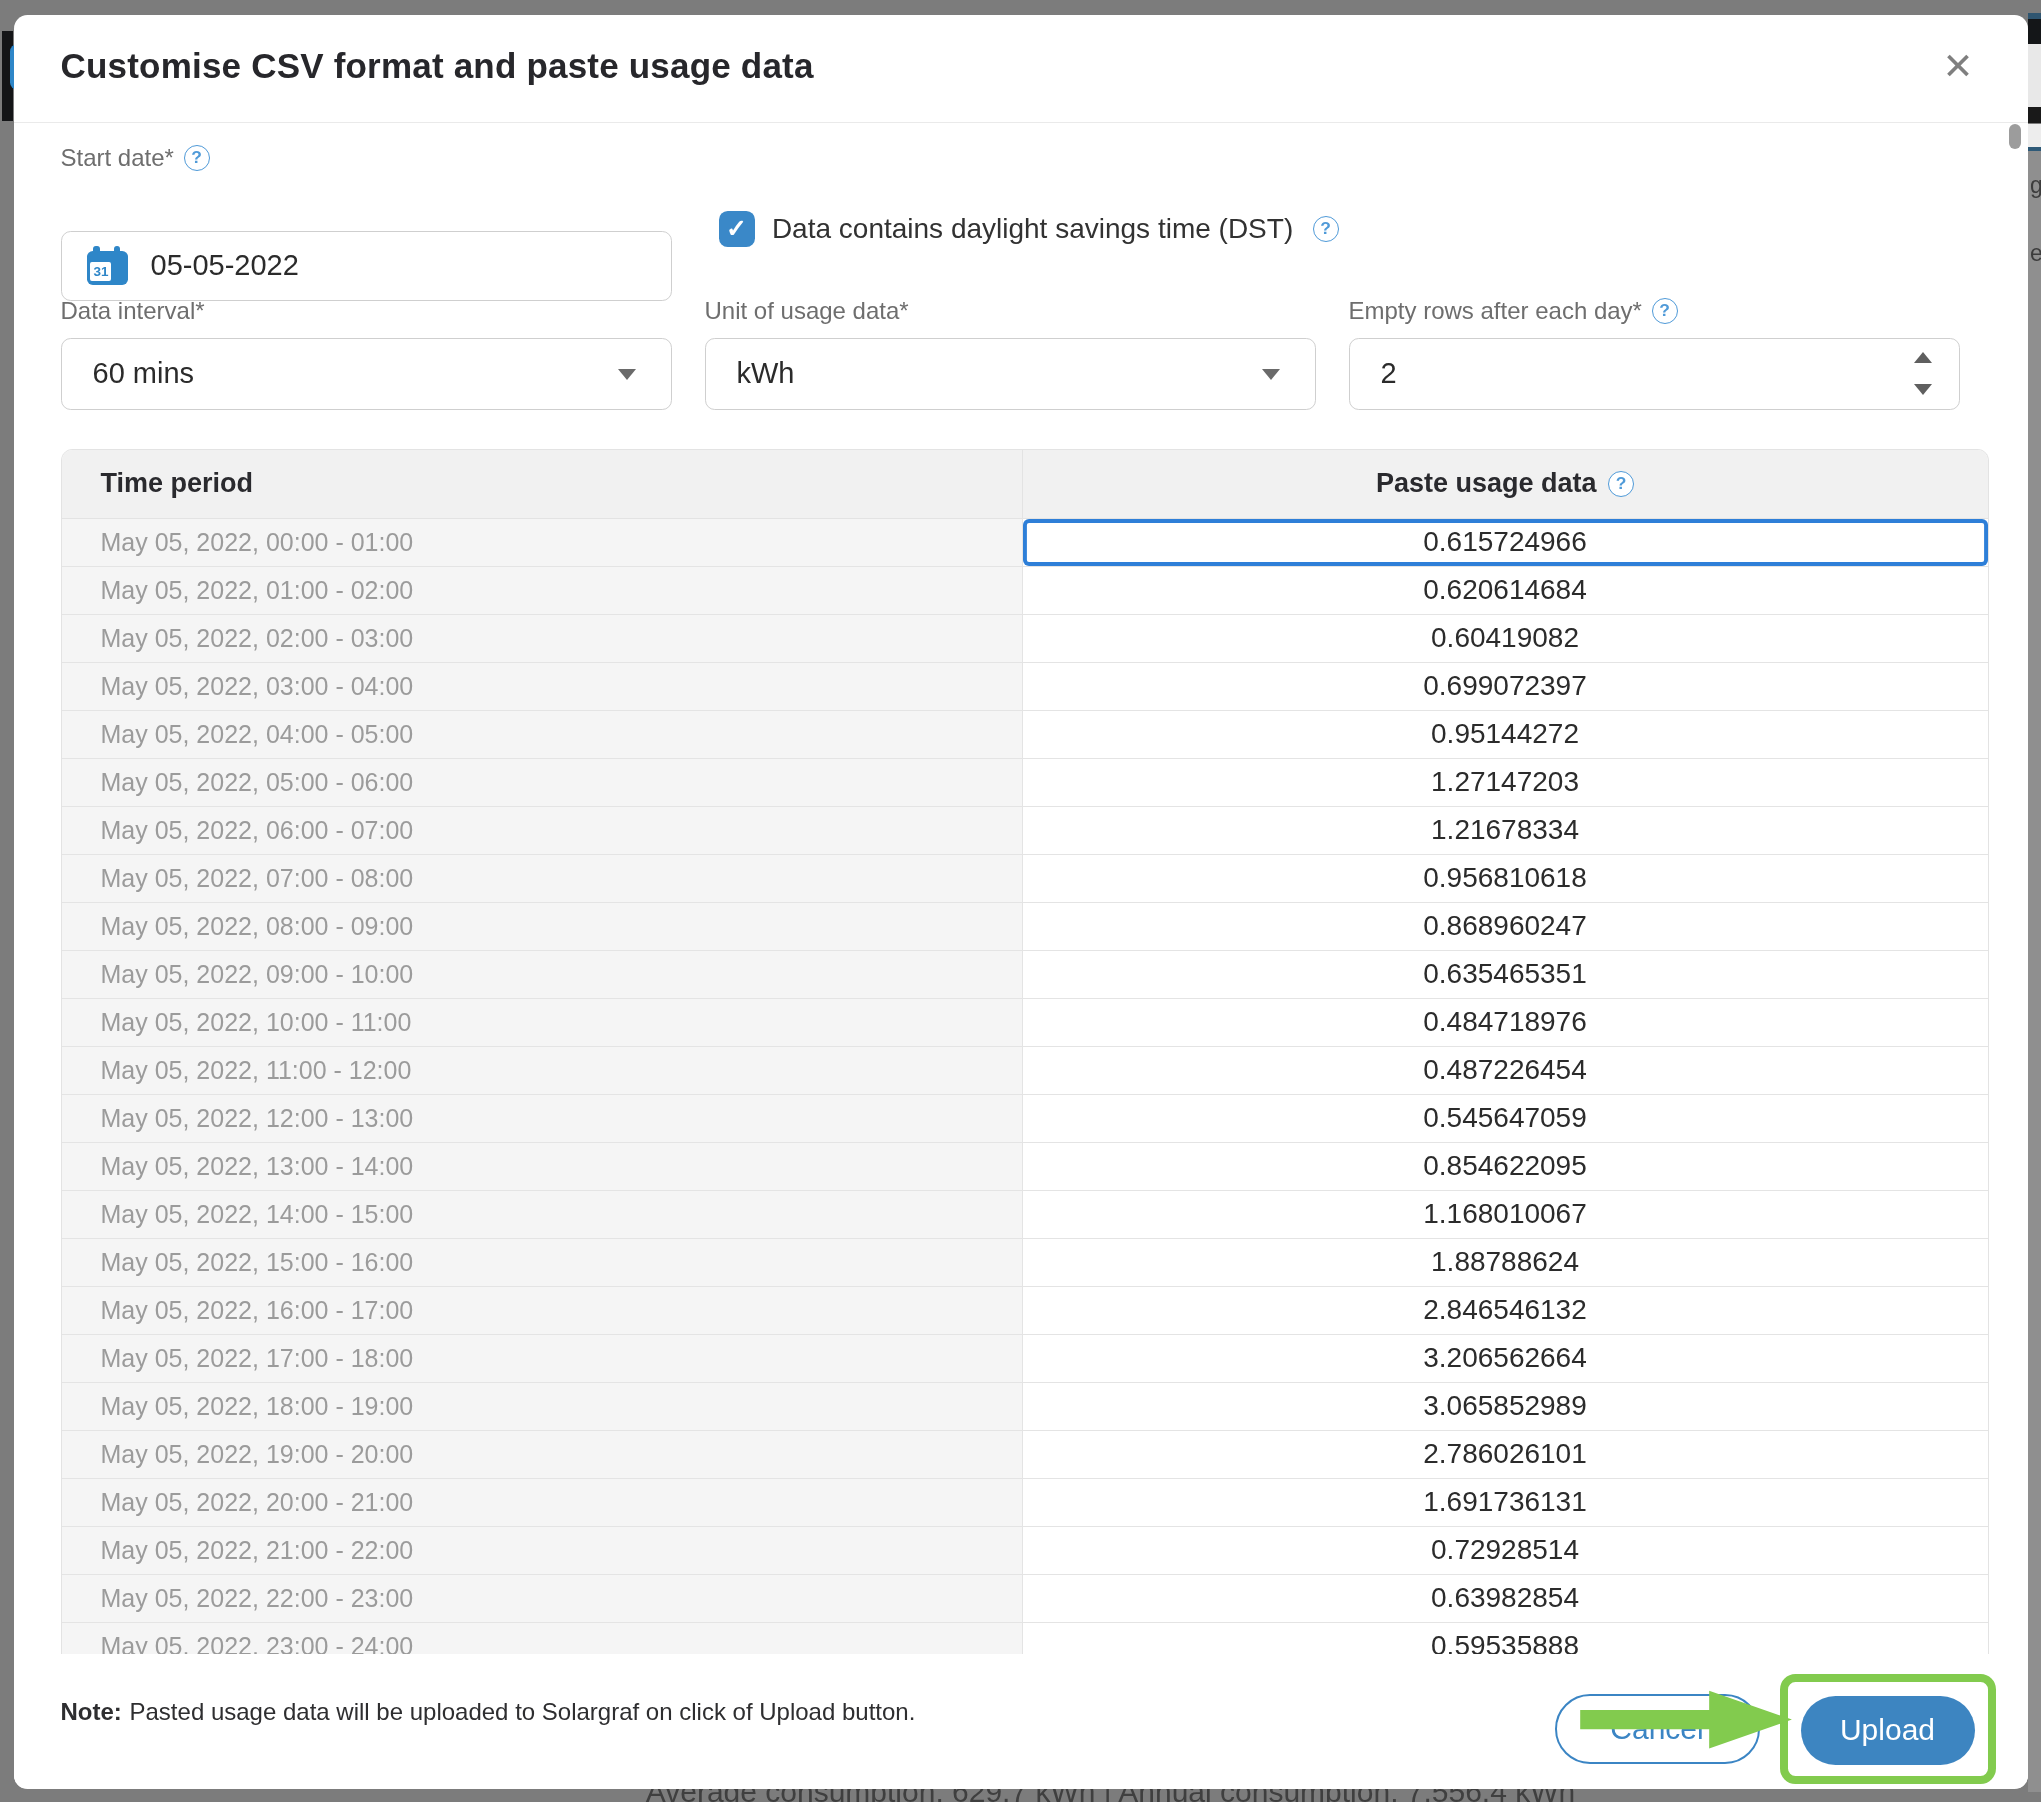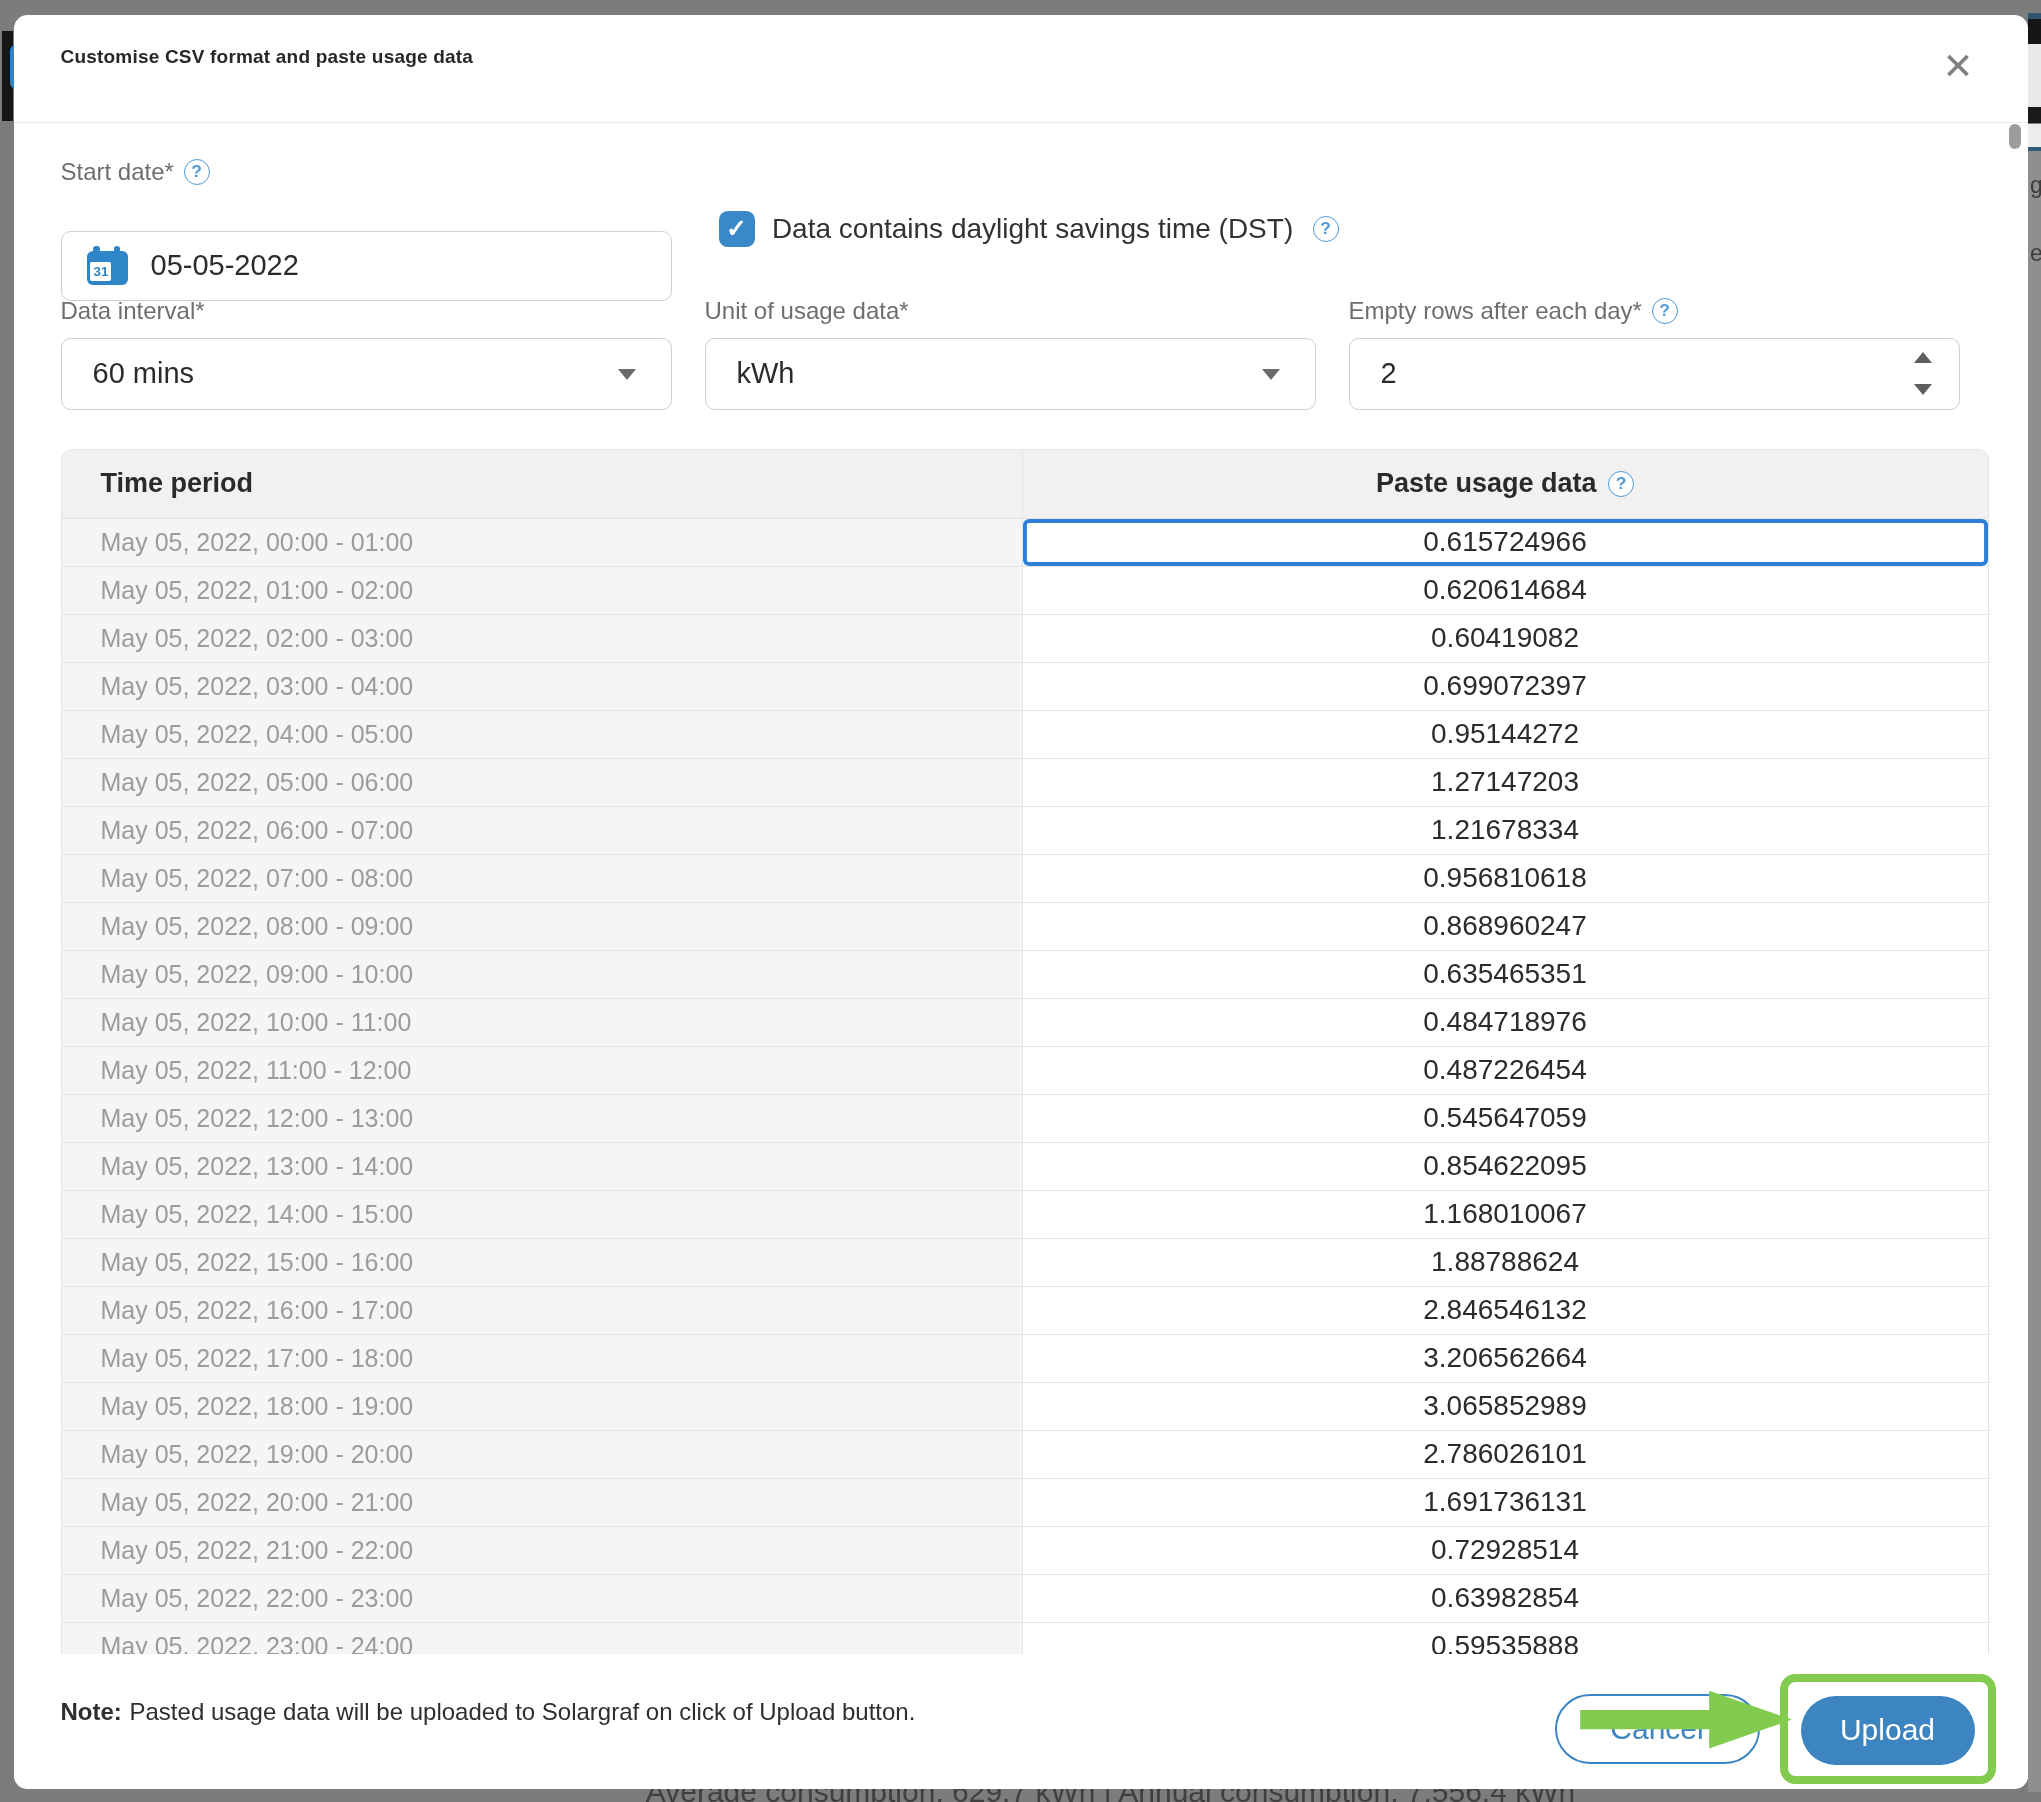--- a/index.html
+++ b/index.html
@@ -25,33 +25,33 @@
   .bg-bottom-text{
     left:541px;top:1775px;width:1139px;text-align:center;
     color:#3f3f3f;font-size:30px;font-weight:500;z-index:1;white-space:nowrap;
   }
   
   .modal{
     position:absolute;left:13.5px;top:14.5px;width:2014px;height:1774px;
     background:#ffffff;border-radius:13.5px;z-index:2;overflow:hidden;
   }
   .modal-title{
-    position:absolute;left:47px;top:31px;font-size:19px;font-weight:700;color:#27272b;letter-spacing:0.2px;
+    position:absolute;left:47px;top:31px;font-size:35px;font-weight:700;color:#27272b;letter-spacing:0.2px;
   }
   .modal-close{
     position:absolute;right:54px;top:33px;font-size:37px;color:#7f7f7f;cursor:pointer;line-height:1;
   }
   .modal-divider{position:absolute;left:0;top:107px;width:100%;height:1.9px;background:#eaeaea;}
   .scroll-dot{position:absolute;left:1995px;top:109px;width:12.6px;height:25px;border-radius:6.8px;background:#9c9c9c;}
 
   .field-label{
     position:absolute;display:flex;align-items:center;gap:9.7px;
     font-size:24px;color:#6e6e6e;
   }
-  .lab-start{left:47px;top:143px;}
+  .lab-start{left:47px;top:129px;}
   .lab-interval{left:47px;top:282px;}
   .lab-unit{left:691px;top:282px;}
   .lab-empty{left:1335px;top:282px;}
   .help-icon{
     width:26px;height:26px;border-radius:50%;border:1.9px solid #4f9ad8;color:#4f9ad8;
     font-size:17.4px;display:inline-flex;align-items:center;justify-content:center;flex:0 0 auto;
     font-weight:700;box-sizing:border-box;background:#fff;
   }
   .inputbox{
     position:absolute;height:72px;border:1.9px solid #cfcfcf;border-radius:9.7px;background:#fff;

